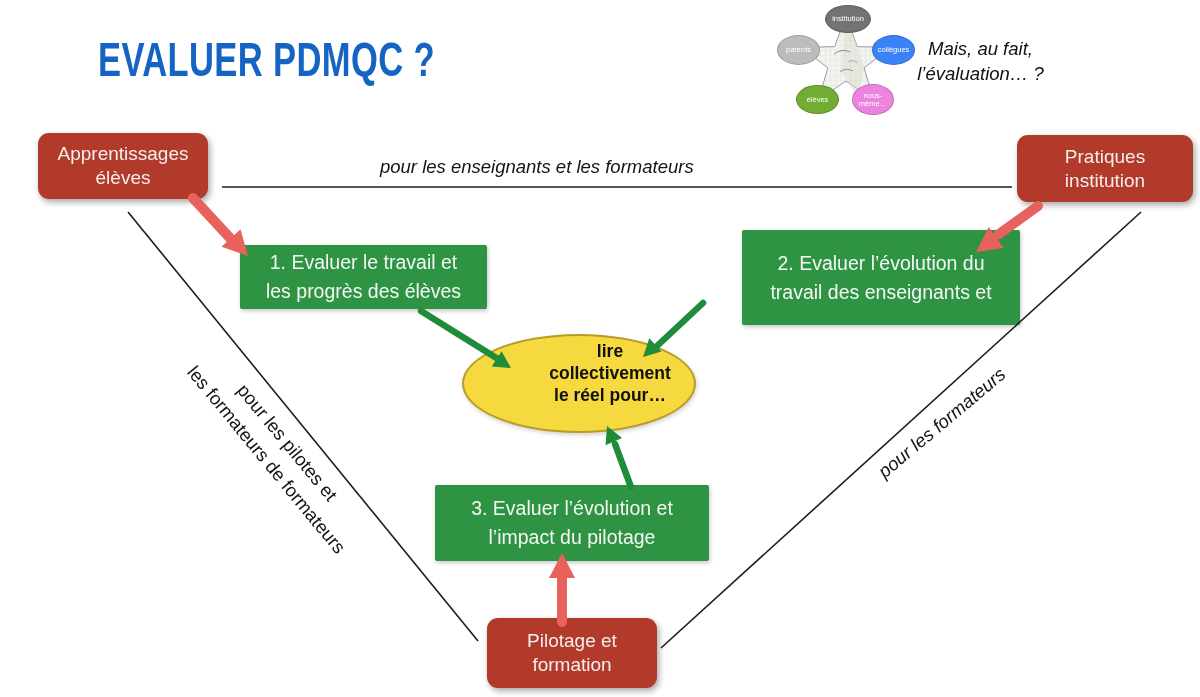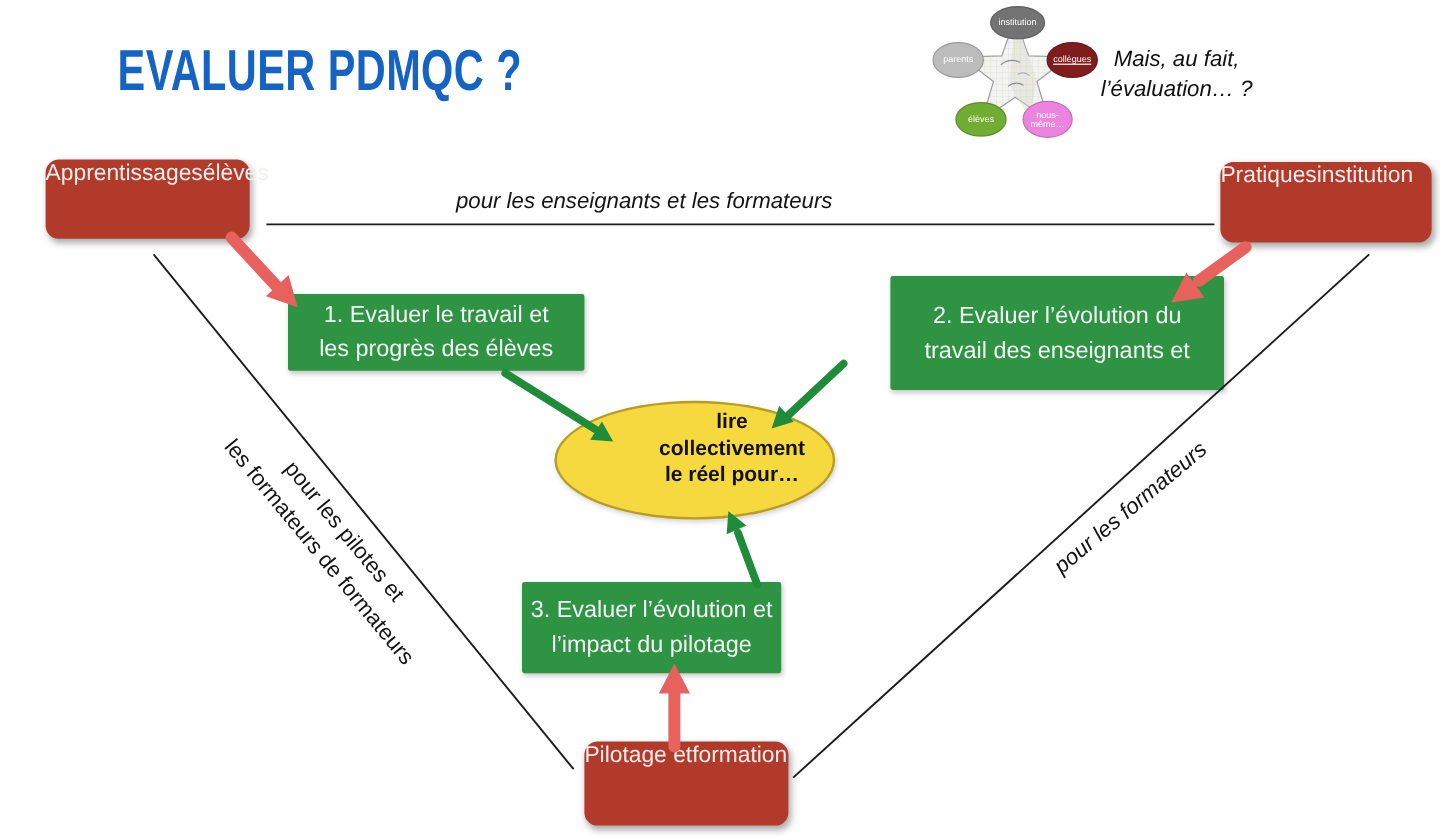--- a/index.html
+++ b/index.html
@@ -10,21 +10,21 @@
   
   .title{
     position:absolute;left:98px;top:32px;
     font-size:48px;font-weight:bold;color:#1564c4;
     transform:scaleX(0.72);transform-origin:left top;
     white-space:nowrap;letter-spacing:0.5px;
   }
   
   .redbox{
     position:absolute;background:#b13a2a;border-radius:11px;
-    color:#f5eeec;text-align:center;display:flex;flex-direction:row;justify-content:flex-start;
+    color:#f5eeec;text-align:center;display:flex;flex-direction:column;justify-content:center;
     font-size:19px;line-height:24px;
     box-shadow:2px 3px 6px rgba(0,0,0,0.35);
   }
   
   .greenbox{
     position:absolute;background:#2e9343;
     color:#f4f8f4;text-align:center;display:flex;flex-direction:column;justify-content:center;
     font-size:19.5px;line-height:29px;border-radius:2px;
     box-shadow:1px 2px 4px rgba(0,0,0,0.22);
   }
@@ -75,21 +75,21 @@
       <polygon points="846,15 857.2,46.6 890.7,47.5 864.1,67.9 873.6,100 846,81 818.4,100 827.9,67.9 801.3,47.5 834.8,46.6" fill="url(#grid)" stroke="none" opacity="0.9"></polygon>
       <path d="M846,15 L864,66 L858,99 L841,70 Z" fill="#d9d9cd" opacity="0.45"></path>
       <path d="M834,54 q8,-6 16,-2" stroke="#8a8fa0" stroke-width="1" fill="none"></path>
       <path d="M840,72 q6,-5 13,-1" stroke="#8a8fa0" stroke-width="1" fill="none"></path>
       <path d="M848,62 q5,-3 10,1" stroke="#9aa0ae" stroke-width="0.8" fill="none"></path>
     </g>
   </svg>
 
   <div class="star-node" style="left: 825px; top: 5px; width: 44px; height: 26px; background: #737373;">institution</div>
   <div class="star-node" style="left: 777px; top: 35px; width: 41px; height: 28px; background: rgb(188, 188, 188);">parents</div>
-  <div class="star-node" style="left: 872px; top: 35px; width: 41px; height: 28px; background: #7f1d1d; text-decoration: underline;">collègues</div>
+  <div class="star-node" style="left: 872px; top: 35px; width: 41px; height: 28px; background: #3b82f6;">collègues</div>
   <div class="star-node" style="left: 796px; top: 85px; width: 41px; height: 27px; background: rgb(113, 173, 51);">élèves</div>
   <div class="star-node" style="left: 852px; top: 84px; width: 40px; height: 29px; background: rgb(236, 132, 223);">nous-même…</div>
 
   <div class="star-caption">
     <span>Mais, au fait,</span><br>
     <span>l’évaluation… ?</span>
   </div>
 
   <div class="redbox" style="left:38px;top:133px;width:170px;height:66px;">
     <span>Apprentissages</span>
@@ -105,21 +105,21 @@
   </div>
 
   <div class="greenbox" style="left:240px;top:245px;width:247px;height:64px;">
     <span>1. Evaluer le travail et</span>
     <span>les progrès des élèves</span>
   </div>
   <div class="greenbox" style="left:705px;top:230px;width:278px;height:95px;margin-left:37px;">
     <span>2. Evaluer l’évolution du</span>
     <span>travail des enseignants et</span>
   </div>
-  <div class="greenbox" style="left:435px;top:485px;width:216px;height:76px;">
+  <div class="greenbox" style="left:435px;top:485px;width:274px;height:76px;">
     <span>3. Evaluer l’évolution et</span>
     <span>l’impact du pilotage</span>
   </div>
 
   <div class="ellipse"></div>
   <div class="ellipse-text">
     <span>lire</span><br>
     <span>collectivement</span><br>
     <span>le réel pour…</span>
   </div>

